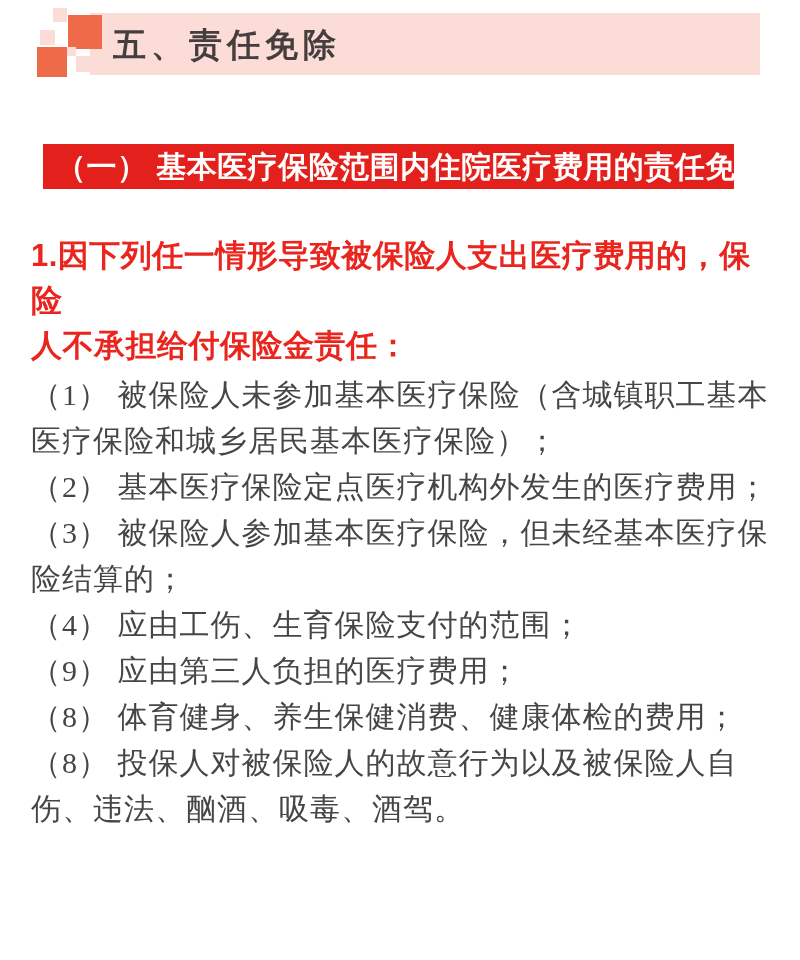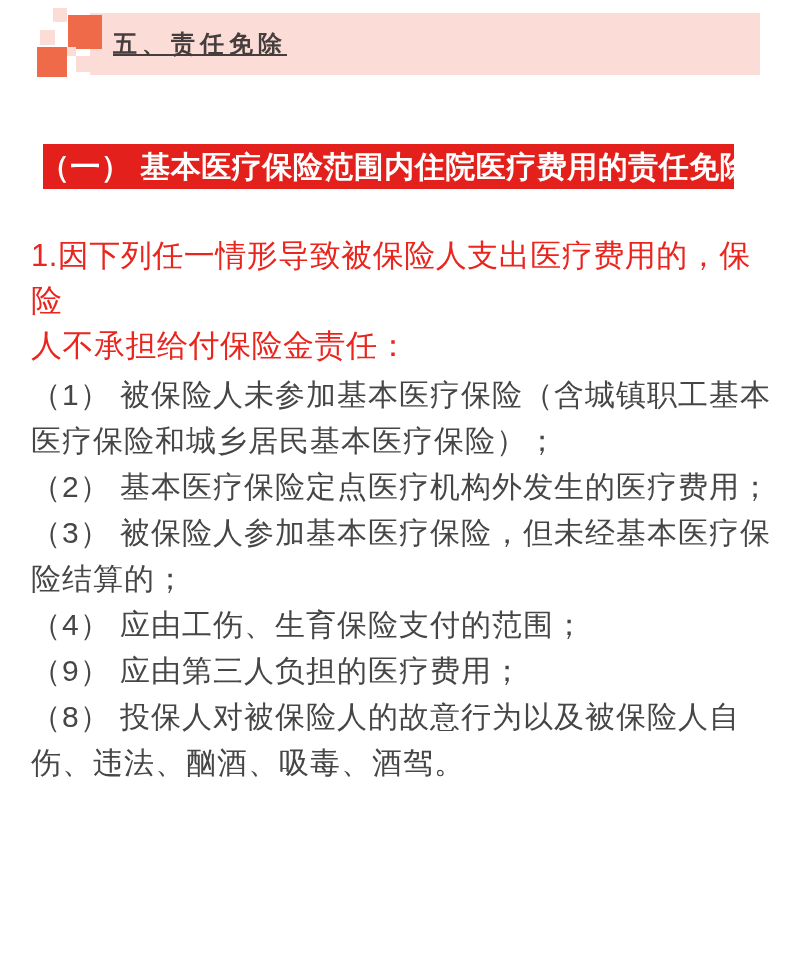--- a/index.html
+++ b/index.html
@@ -24,26 +24,25 @@
     width: 670px;
     height: 62px;
     background: var(--pink-banner, #fbdcd6);
     display: flex;
     align-items: center;
     z-index: 1;
   }
   .page-title {
     margin: 0;
     padding-left: 23px;
-    font-size: 24px;
+    font-size: 33px;
     font-weight: bold;
     letter-spacing: 5px;
     color: var(--header-text, #463e3e);
     line-height: 1;
-    text-decoration: underline;
   }
   .sq {
     position: absolute;
     z-index: 2;
   }
   .sq.orange { background: var(--orange, #ef6a48); }
   .sq.pink   { background: var(--pink-banner, #fbdcd6); }
   .sq1 { left: 53px; top: 8px;  width: 14px; height: 14px; }
   .sq2 { left: 68px; top: 15px; width: 34px; height: 34px; }
   .sq3 { left: 40px; top: 30px; width: 15px; height: 15px; }
@@ -54,62 +53,62 @@
   
   .red-banner {
     position: absolute;
     left: 43px;
     top: 144px;
     width: 691px;
     height: 45px;
     background: var(--red-banner, #e3201b);
     display: flex;
     align-items: center;
-    justify-content: center;
   }
   .red-banner-title {
     margin: 0;
     padding-left: 13px;
     font-size: 30px;
     font-weight: bold;
     letter-spacing: 0.5px;
     color: var(--banner-text, #ffffff);
     line-height: 1;
     white-space: nowrap;
   }
 
   
   .intro {
     position: absolute;
     left: 31px;
     top: 233px;
     width: 748px;
     margin: 0;
     font-size: 31px;
-    font-weight: normal;
+    font-weight: bold;
     color: var(--red-text, #e9251e);
     line-height: 45px;
     letter-spacing: 0.5px;
     white-space: pre-line;
   }
 
   
   .exclusions {
     position: absolute;
     left: 31px;
     top: 372px;
     width: 750px;
     margin: 0;
     padding: 0;
     list-style: none;
     font-size: 30px;
     font-weight: normal;
     color: var(--dark-text, #464646);
     line-height: 46px;
     letter-spacing: 1px;
+    font-family: Liberation Serif, serif;
   }
   .exclusions li {
     white-space: pre-line;
   }
 </style>
 </head>
 <body>
 
 <div class="page">
 
@@ -135,17 +134,18 @@
 人不承担给付保险金责任：</p>
 
   <ol class="exclusions">
     <li>（1） 被保险人未参加基本医疗保险（含城镇职工基本
 医疗保险和城乡居民基本医疗保险）；</li>
     <li>（2） 基本医疗保险定点医疗机构外发生的医疗费用；</li>
     <li>（3） 被保险人参加基本医疗保险，但未经基本医疗保
 险结算的；</li>
     <li>（4） 应由工伤、生育保险支付的范围；</li>
     <li>（9） 应由第三人负担的医疗费用；</li>
+    <li>（8） 体育健身、养生保健消费、健康体检的费用；</li>
     <li>（8） 投保人对被保险人的故意行为以及被保险人自
 伤、违法、酗酒、吸毒、酒驾。</li>
   </ol>
 
 </div>
 
 </body></html>

